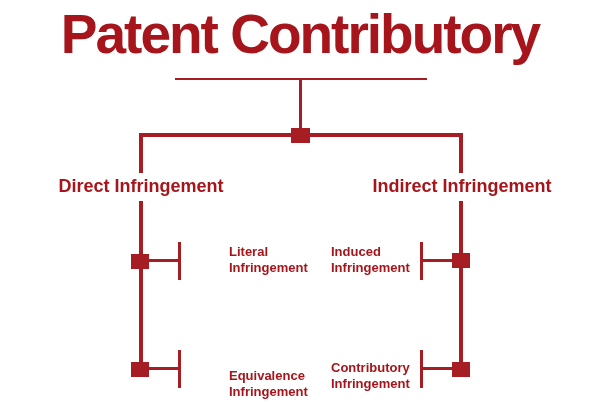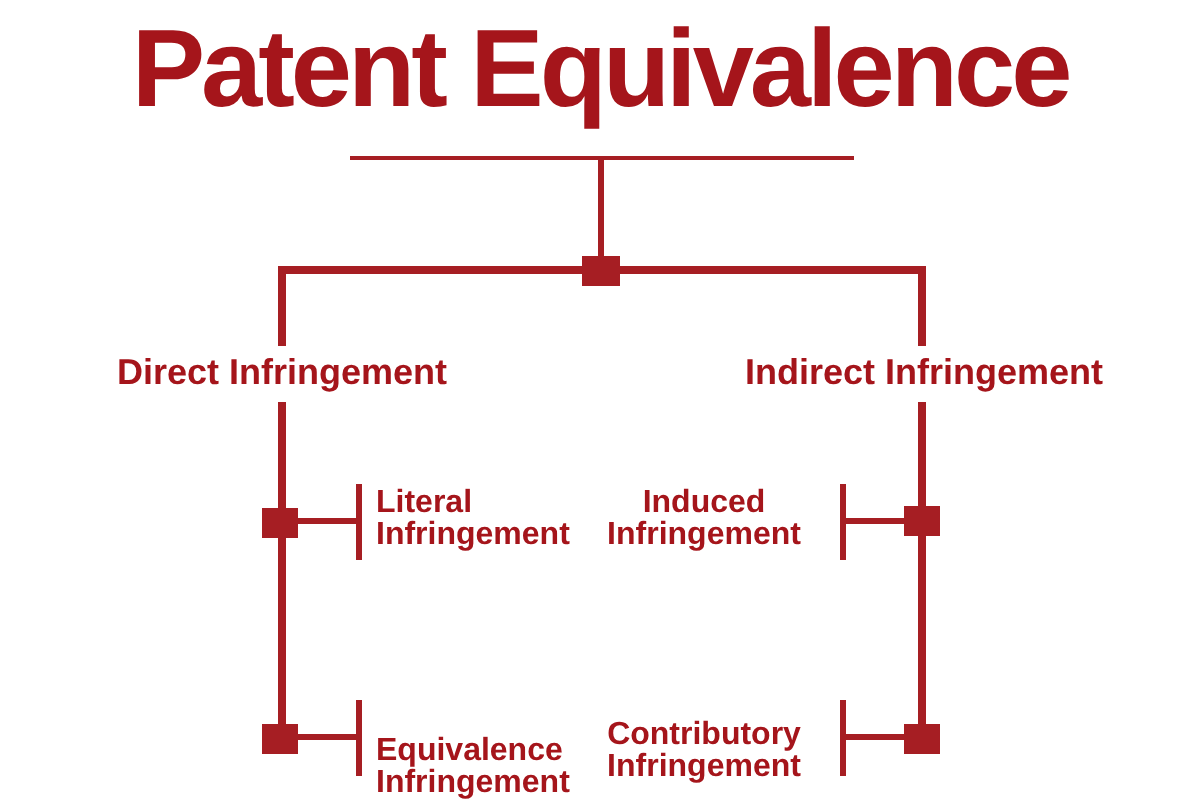--- a/index.html
+++ b/index.html
@@ -44,35 +44,36 @@
     text-align: center;
     font-size: 18px;
     font-weight: 700;
     color: var(--color-title, #A5151B);
     line-height: 20px;
     white-space: nowrap;
   }
   .leaf-label {
     position: absolute;
     width: 124px;
-    font-size: 16px;
+    font-size: 13px;
     font-weight: 700;
     color: var(--color-title, #A5151B);
     line-height: 16px;
     white-space: pre-line;
+    margin-left: 41px;
   }
   .leaf-left  { text-align: left; }
-  .leaf-right { text-align: center; }
+  .leaf-right { text-align: left; }
 </style>
 </head>
 <body>
 
 <div id="stage">
 
-  <div class="title">Patent Equivalence</div>
+  <div class="title">Patent Contributory</div>
 
   <div class="line" style="left:175px; top:78px; width:252px; height:2px;"></div>
   <div class="line" style="left:299px; top:78px; width:3px; height:58px;"></div>
 
   <div class="line" style="left:139px; top:133px; width:324px; height:4px;"></div>
 
   <div class="sq" style="left:291px; top:128px; width:19px;"></div>
 
   <div class="line" style="left:139px; top:133px; width:4px; height:40px;"></div>
   <div class="line" style="left:139px; top:201px; width:4px; height:168px;"></div>

